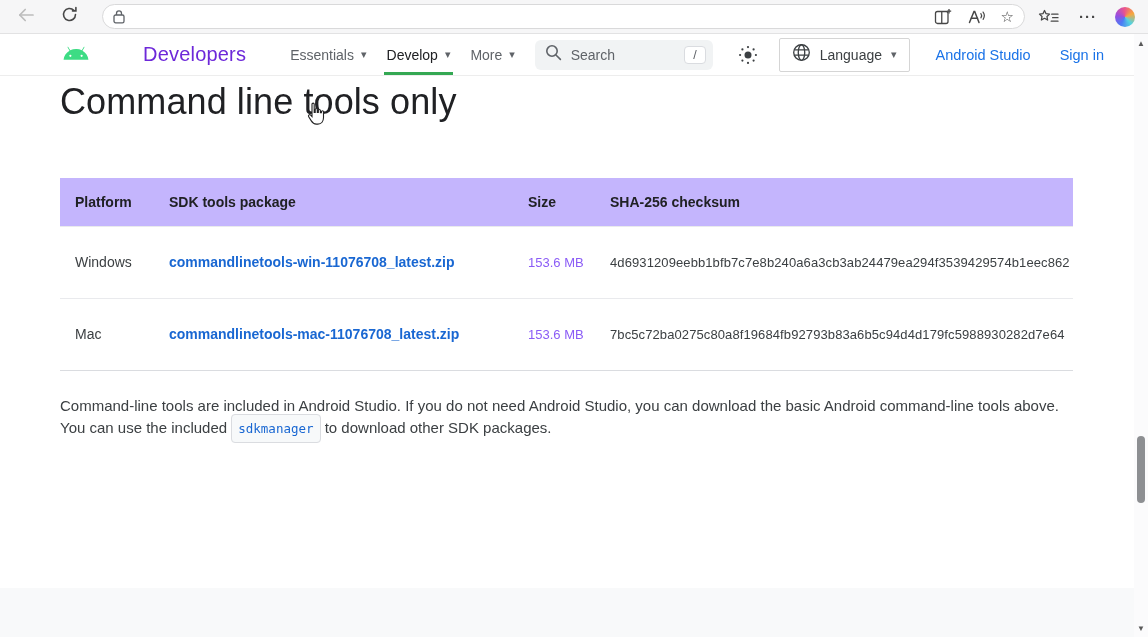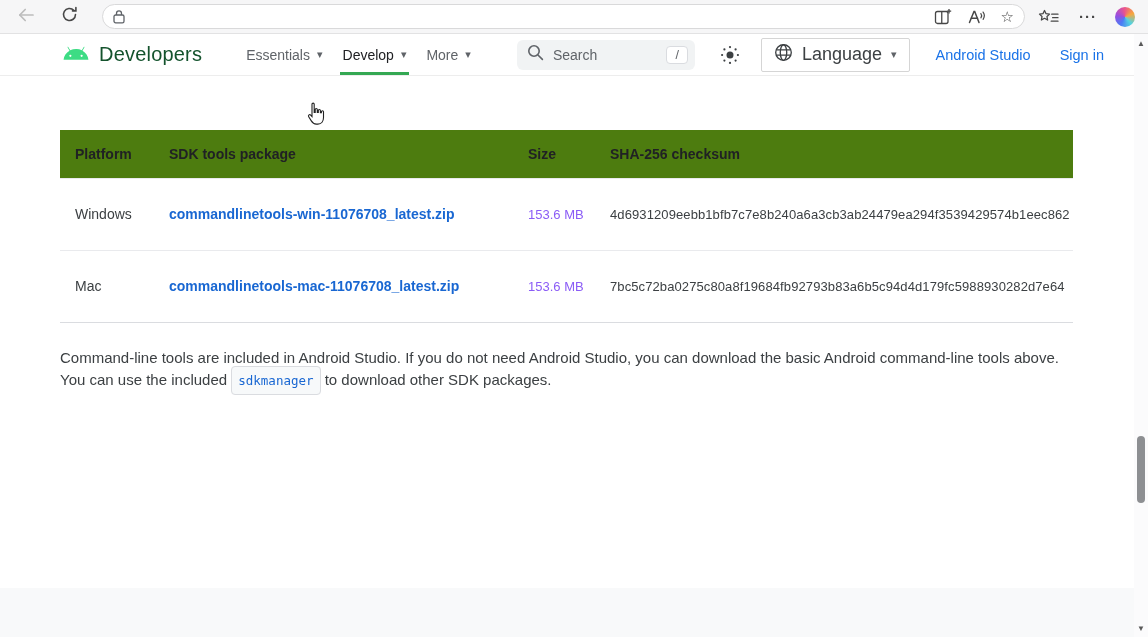--- a/index.html
+++ b/index.html
@@ -23,54 +23,54 @@
   .collections-btn { margin-left: 13px; }
   .ellipsis-btn { margin-left: 20px; font-size: 15px; color: #474747; letter-spacing: 1px; font-weight: 700; }
   .copilot-btn { margin-left: 18px; width: 20px; height: 20px; border-radius: 50%;
     background: conic-gradient(from 210deg, #4b7bf5, #9a4ede, #e9538f, #f7a73d, #53d3e0, #4b7bf5); }
 
   
   .viewport { position: relative; height: 603px; }
   .site-header { height: 42px; background: #fff; border-bottom: 1px solid #ededed;
     display: flex; align-items: stretch; padding: 0 44px 0 62px; }
   .brand { display: flex; align-items: center; gap: 9px; cursor: pointer; }
-  .brand-name { font-size: 20px; color: #14532d; letter-spacing: .2px; }
+  .brand-name { font-size: 20px; color: #6d28d9; letter-spacing: .2px; margin-left: 44px; }
   .main-nav { display: flex; align-items: stretch; margin-left: 44px; gap: 20px; }
   .nav-item { display: flex; align-items: center; gap: 7px; font-size: 14px; color: #5f6368;
     position: relative; cursor: pointer; }
   .nav-item.active { color: #202124; font-weight: 500; }
   .nav-underline { position: absolute; bottom: 0; left: -3px; right: -3px; height: 3px;
     background: #34a853; }
   .caret { font-size: 11px; color: #5f6368; line-height: 1; }
   .header-right { margin-left: auto; display: flex; align-items: center; }
   .search-box { width: 178px; height: 30px; background: #f1f3f4; border-radius: 6px;
     display: flex; align-items: center; padding: 0 7px 0 10px; }
   .search-input { border: 0; outline: 0; background: transparent; margin-left: 9px;
     font-size: 14px; color: #5f6368; width: 100px; font-family: "Liberation Sans", sans-serif; }
   .search-input::placeholder { color: #5f6368; opacity: 1; }
   .shortcut-badge { margin-left: auto; background: #fff; border: 1px solid #dadce0;
     border-radius: 4px; padding: 1px 8px; font-size: 12.5px; color: #5f6368; }
   .theme-toggle { margin-left: 25px; cursor: pointer; display: flex; }
   .language-select { margin-left: 21px; height: 34px; border: 1px solid #d5d5d5; border-radius: 2px;
     display: flex; align-items: center; gap: 9px; padding: 0 12px; cursor: pointer; }
-  .language-label { font-size: 18px; color: #3c4043; }
+  .language-label { font-size: 14px; color: #3c4043; }
   .hdr-link { font-size: 14.5px; color: #1a73e8; font-weight: 500; text-decoration: none; cursor: pointer; }
   .as-link { margin-left: 26px; }
   .signin-link { margin-left: 29px; }
 
   
   .main { padding: 0 61px 0 60px; }
   .page-title { margin-top: 4px; font-size: 36px; line-height: 44px; font-weight: 500;
     color: #202124; letter-spacing: .1px; }
 
   table.dl-table { margin-top: 54px; width: 1013px; border-collapse: collapse; table-layout: fixed; }
   .dl-table col:nth-child(1) { width: 105px; }
   .dl-table col:nth-child(2) { width: 363px; }
   .dl-table col:nth-child(3) { width: 82px; }
-  .dl-table thead th { height: 48px; background: #4d7c0f; text-align: left; vertical-align: middle;
+  .dl-table thead th { height: 48px; background: #c4b5fd; text-align: left; vertical-align: middle;
     font-size: 14px; font-weight: 600; color: #202124; }
   .dl-table th:first-child, .dl-table td:first-child { padding-left: 15px; }
   .dl-table th:nth-child(2), .dl-table td:nth-child(2) { padding-left: 4px; }
   .dl-table tbody td { height: 72px; vertical-align: middle; border-bottom: 1px solid #e9eaed; }
   .dl-table tbody tr:first-child td { border-top: 1px solid #e9eaed; }
   .dl-table tbody tr:last-child td { border-bottom: 1px solid #dadce0; }
   .cell-platform { font-size: 14px; color: #3c4043; }
   .pkg-link { font-size: 14px; font-weight: 600; color: #1967d2; text-decoration: none; cursor: pointer; }
   .cell-size { font-size: 13px; color: #8b5cf6; }
   .cell-checksum { font-size: 13px; color: #3c4043; letter-spacing: .1px; }
@@ -220,20 +220,21 @@
         <span class="language-label">Language</span>
         <span class="caret">▾</span>
       </div>
 
       <a class="hdr-link as-link">Android Studio</a>
       <a class="hdr-link signin-link">Sign in</a>
     </div>
   </header>
 
   <main class="main">
+    <h1 class="page-title">Command line tools only</h1>
 
     <table class="dl-table">
       <colgroup>
           <col>
           <col>
           <col>
           <col>
         </colgroup>
       <thead>
         <tr>

